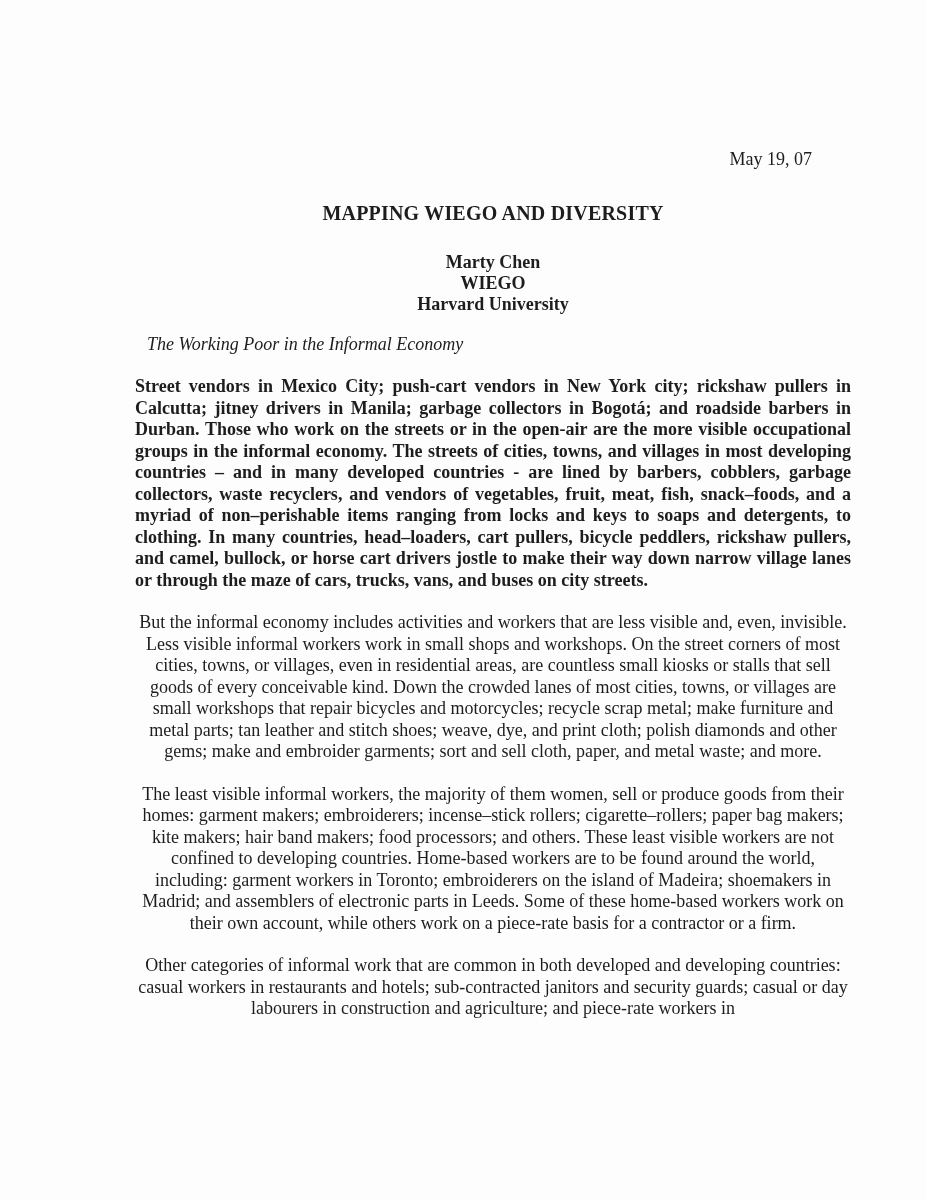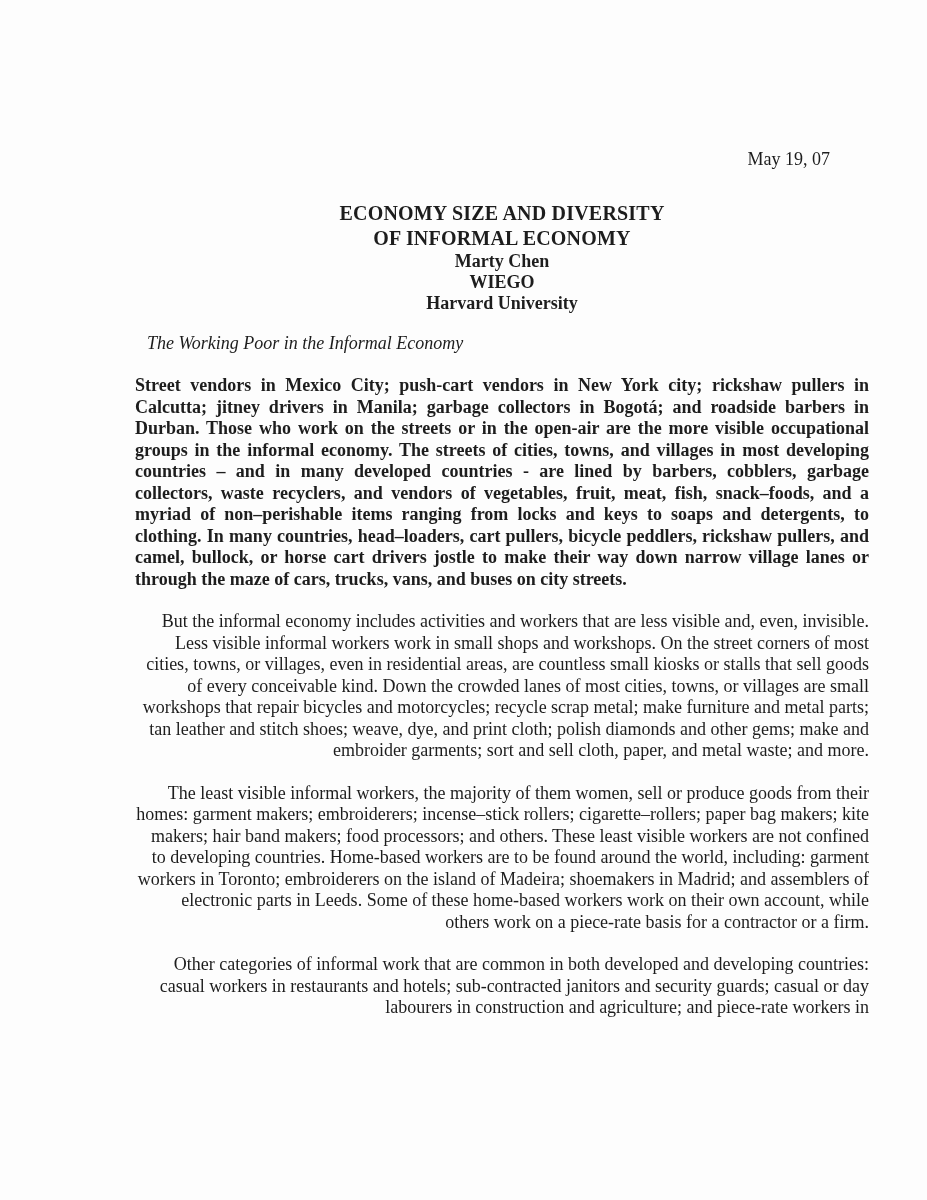--- a/index.html
+++ b/index.html
@@ -9,73 +9,73 @@
   body {
     width: 927px;
     height: 1200px;
     background: #fdfdfd;
     overflow: hidden;
   }
   .page {
     box-sizing: border-box;
     width: 927px;
     height: 1200px;
-    padding: 149px 58px 0 135px;
+    padding: 149px 76px 0 135px;
     font-family: "Liberation Serif", "DejaVu Serif", serif;
     font-size: 18px;
     line-height: 21.5px;
     color: #1d1d1d;
   }
   .doc-date {
     text-align: right;
     padding-right: 39px;
     line-height: 21.5px;
   }
   .doc-title {
     margin: 30px 0 0 0;
     text-align: center;
     font-size: 20px;
     line-height: 25px;
     font-weight: bold;
     letter-spacing: 0.2px;
   }
   .doc-title span { display: block; }
   .byline {
+    margin-top: 26px;
     text-align: center;
     font-weight: bold;
     line-height: 21px;
   }
   .byline div { display: block; }
   .section-heading {
     display: block;
     margin-top: 19px;
     font-style: italic;
     font-weight: normal;
     line-height: 21.5px;
     margin-left: 12px;
   }
   .body-text p {
     margin: 21px 0 0 0;
-    text-align: right;
+    text-align: center;
   }
   .body-text p.justified {
     text-align: justify;
     font-weight: bold;
   }
 </style>
 </head>
 <body>
 
 <div class="page">
 
   <div class="doc-date">May 19, 07</div>
 
   <h1 class="doc-title">
-    <span>ECONOMY SIZE AND DIVERSITY</span>
-    <span>OF INFORMAL ECONOMY</span>
+    <span>MAPPING WIEGO AND DIVERSITY</span>
   </h1>
 
   <div class="byline">
     <div>Marty Chen</div>
     <div>WIEGO</div>
     <div>Harvard University</div>
   </div>
 
   <em class="section-heading">The Working Poor in the Informal Economy</em>
 

